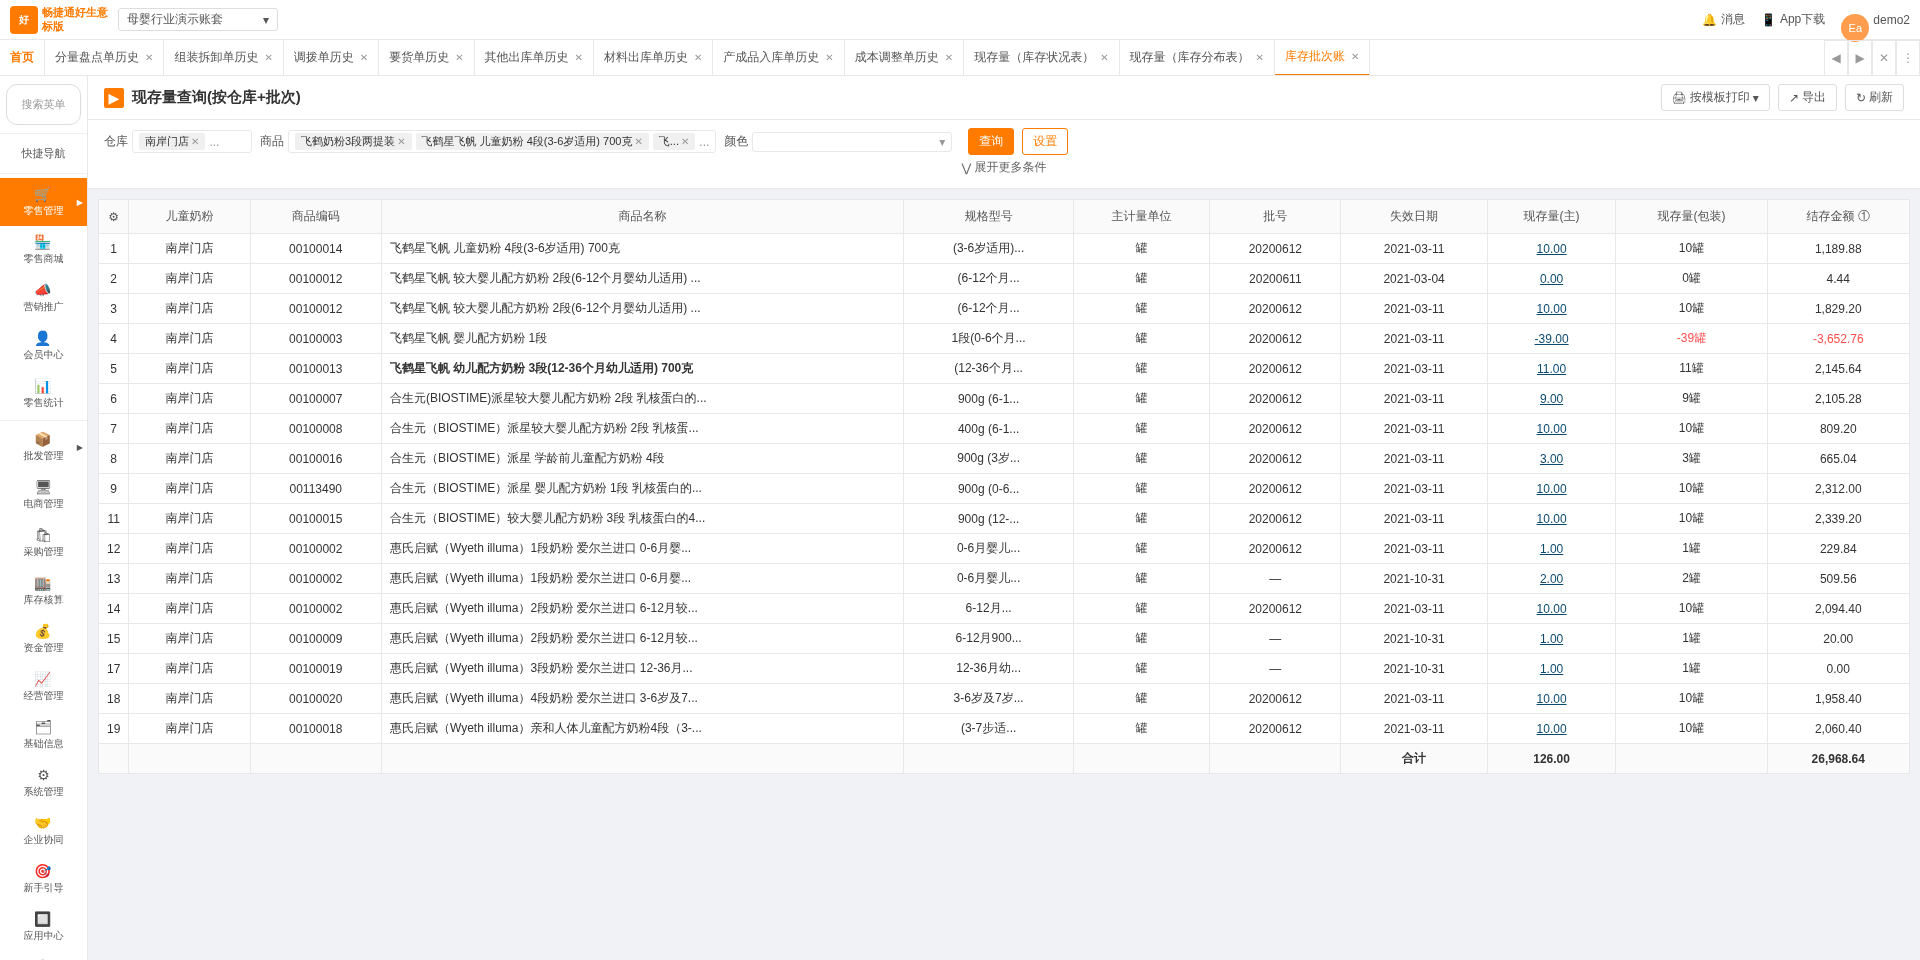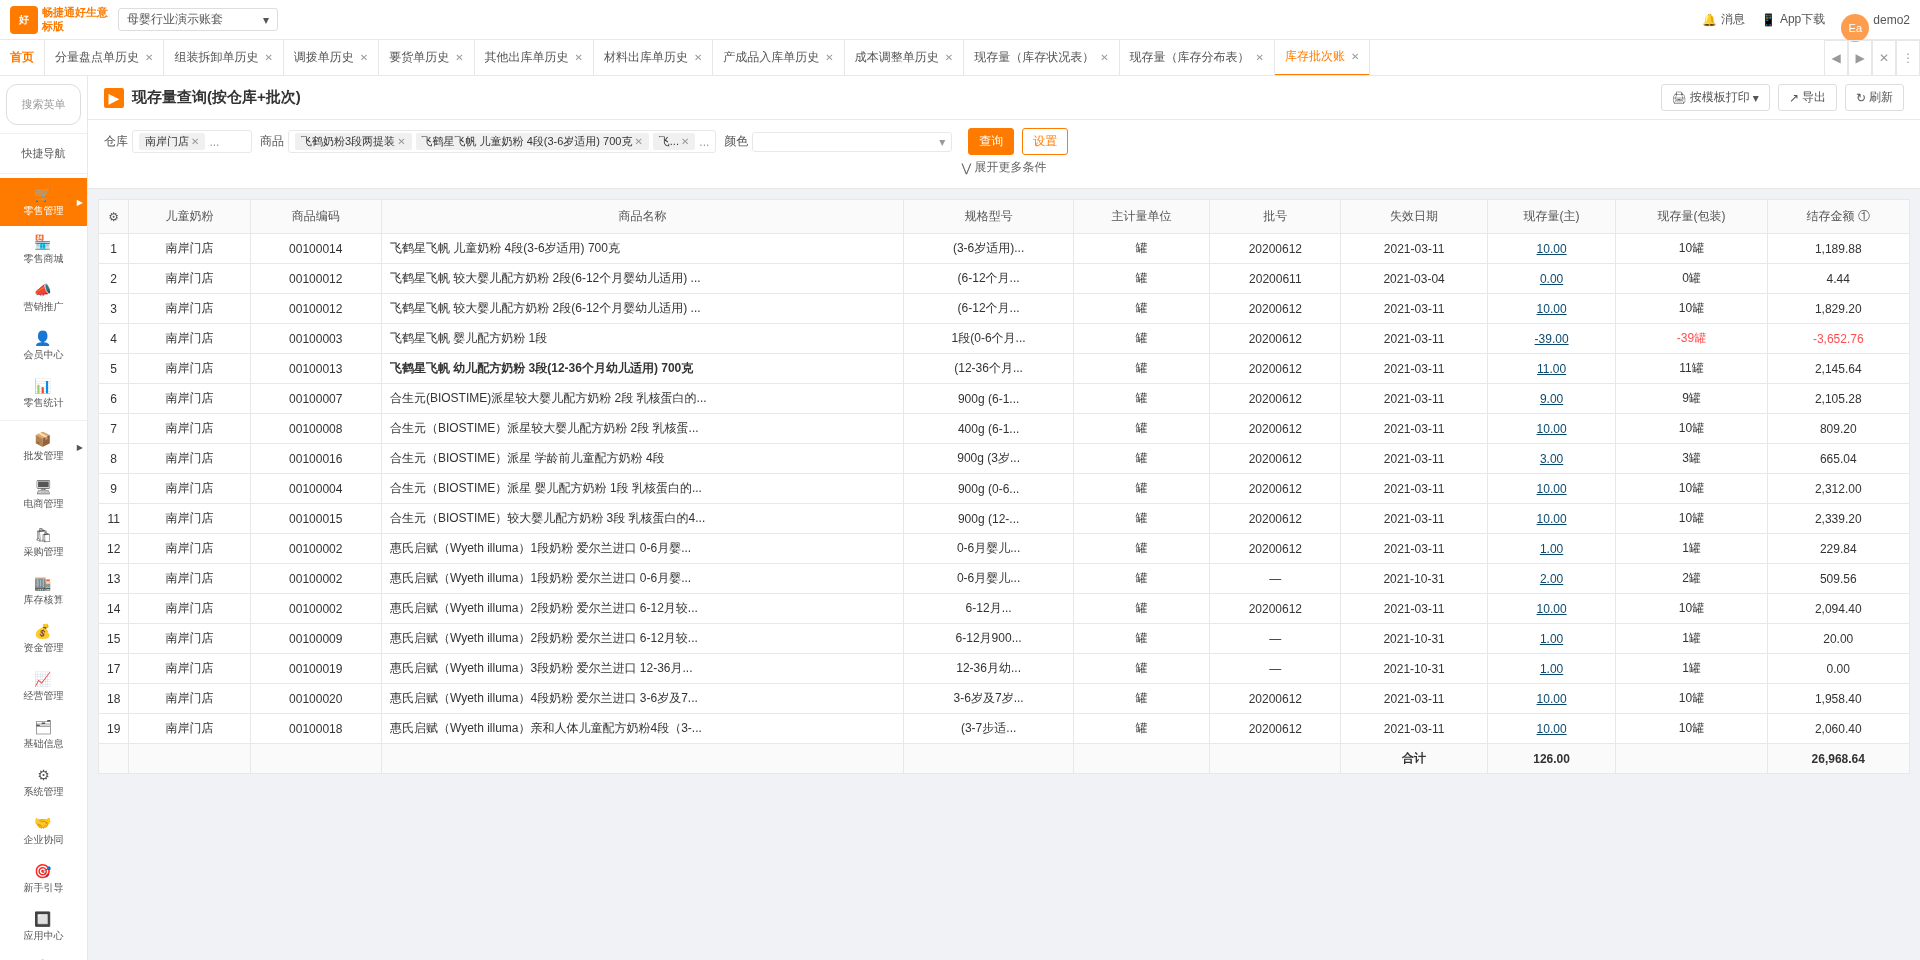--- a/index.html
+++ b/index.html
@@ -402,21 +402,21 @@
       <td>罐</td>
       <td>20200612</td>
       <td>2021-03-11</td>
       <td class="link">3.00</td>
       <td class="">3罐</td>
       <td class="">665.04</td>
     </tr>
             <tr>
       <td class="row-num">9</td>
       <td>南岸门店</td>
-      <td>00100004</td>
+      <td>00113490</td>
       <td style="text-align:left;max-width:280px;overflow:hidden;text-overflow:ellipsis;">合生元（BIOSTIME）派星 婴儿配方奶粉 1段 乳核蛋白的...</td>
       <td>900g (0-6...</td>
       <td>罐</td>
       <td>20200612</td>
       <td>2021-03-11</td>
       <td class="link">10.00</td>
       <td class="">10罐</td>
       <td class="">2,312.00</td>
     </tr>
             <tr>

